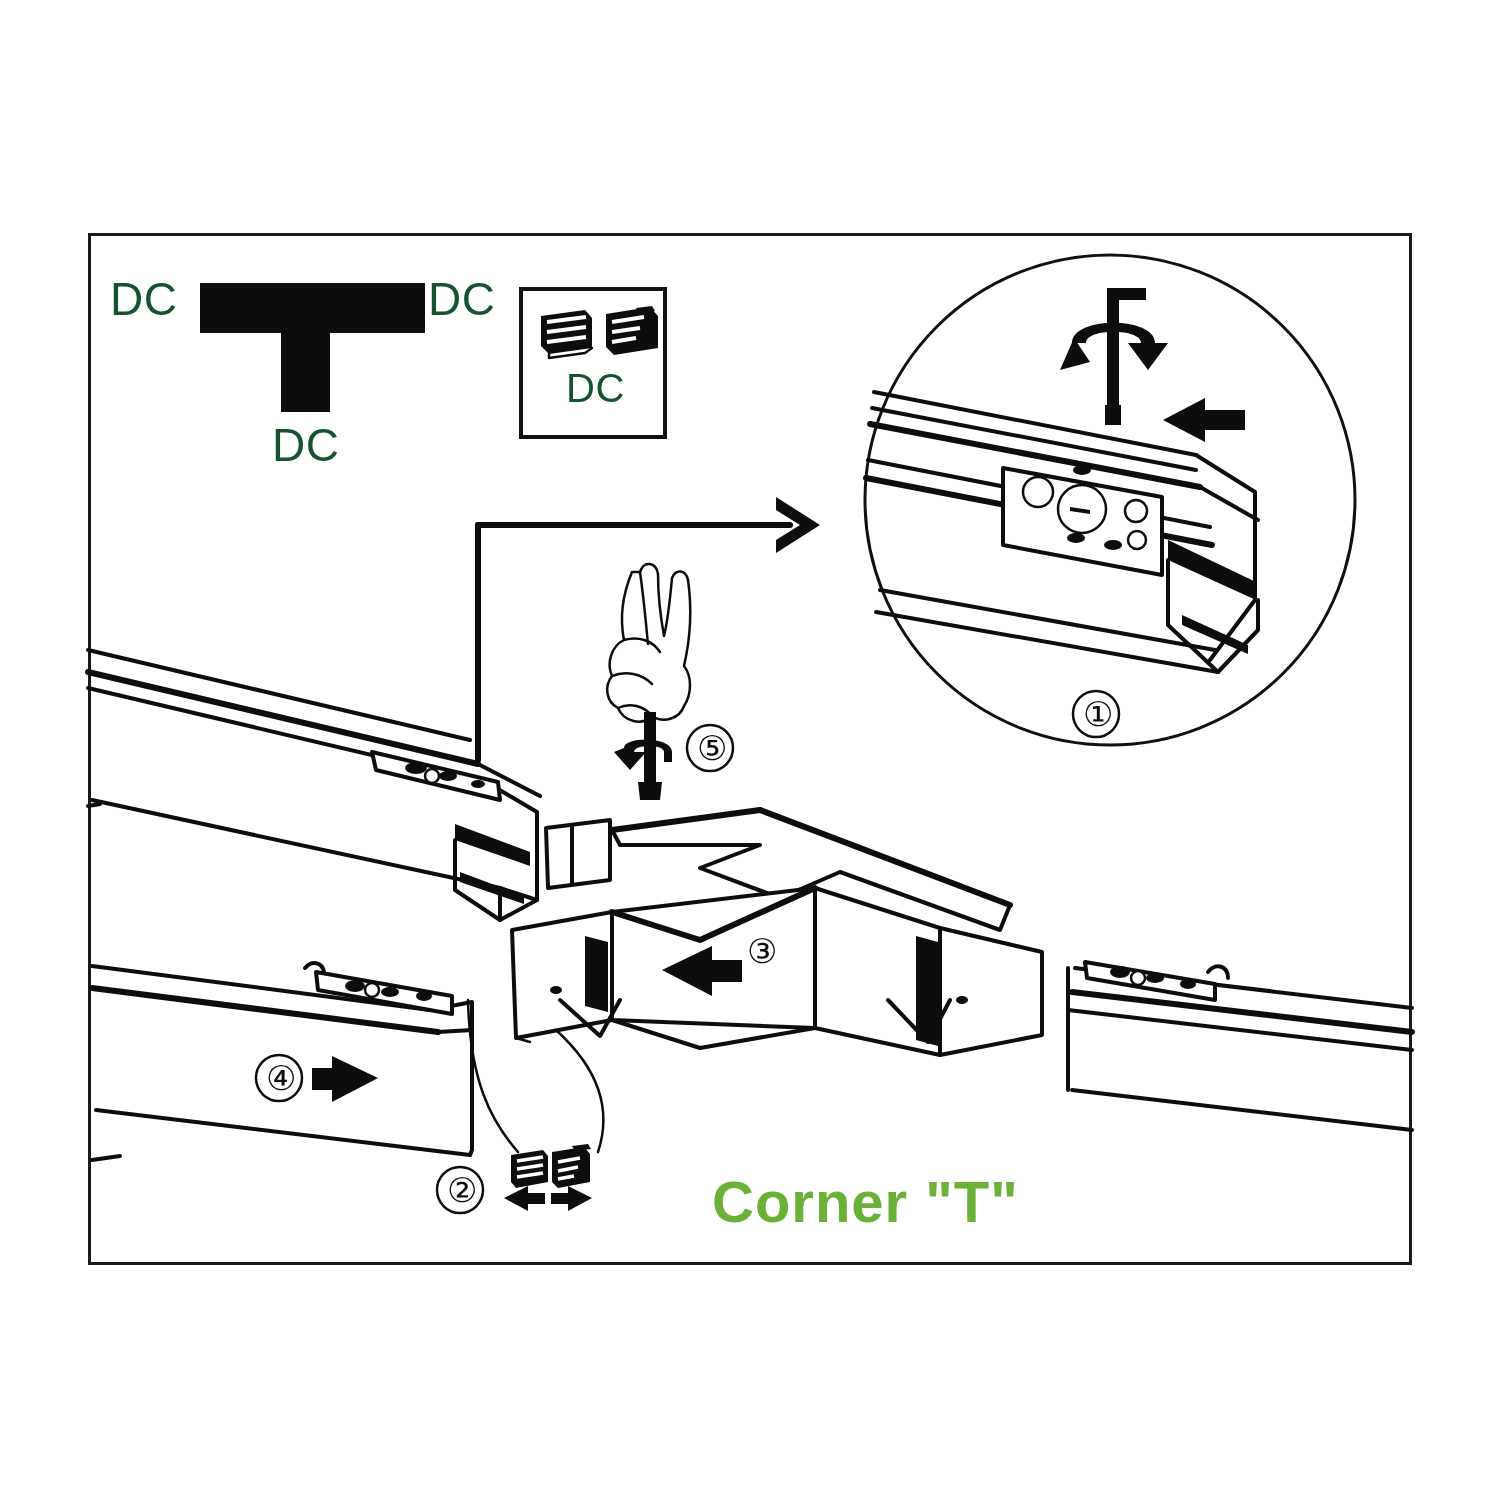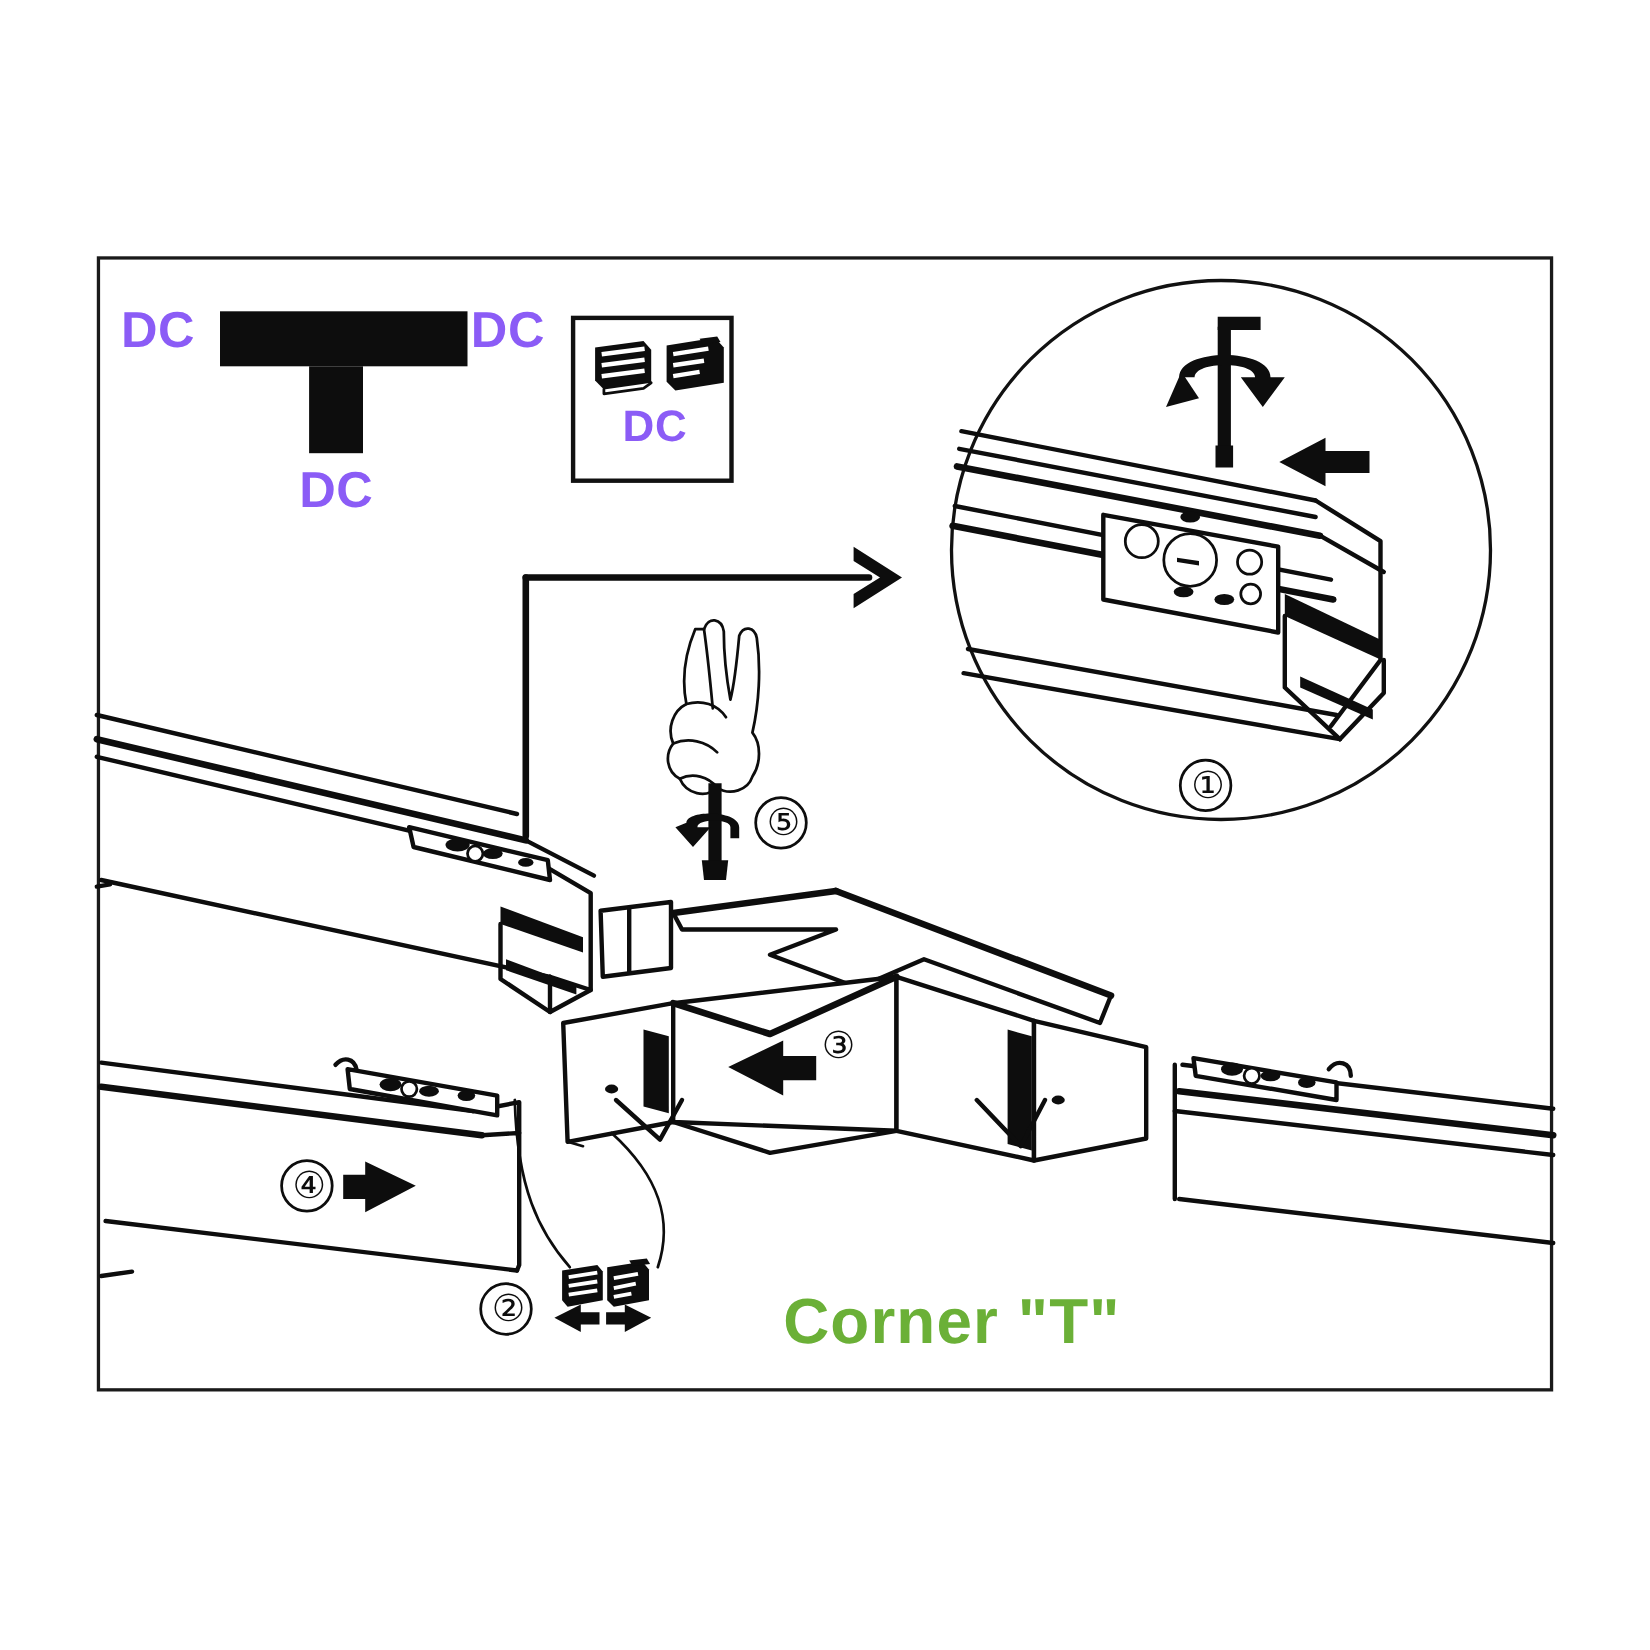--- a/index.html
+++ b/index.html
@@ -30,22 +30,22 @@
   .svg-layer {
     position: absolute;
     left: 0; top: 0;
     width: 1500px;
     height: 1500px;
     pointer-events: none;
   }
   .dc-label {
     position: absolute;
     font-family: "Liberation Sans", sans-serif;
-    font-weight: bold;
-    color: #8b5cf6;
+    font-weight: normal;
+    color: #14532d;
     letter-spacing: 0.5px;
     white-space: nowrap;
   }
   #dc-left   { left: 110px; top: 272px; font-size: 46px; }
   #dc-right  { left: 428px; top: 272px; font-size: 46px; }
   #dc-bottom { left: 272px; top: 418px; font-size: 46px; }
   #dc-legend { left: 566px; top: 366px; font-size: 40px; }
 
   #tshape-h {
     position: absolute;

